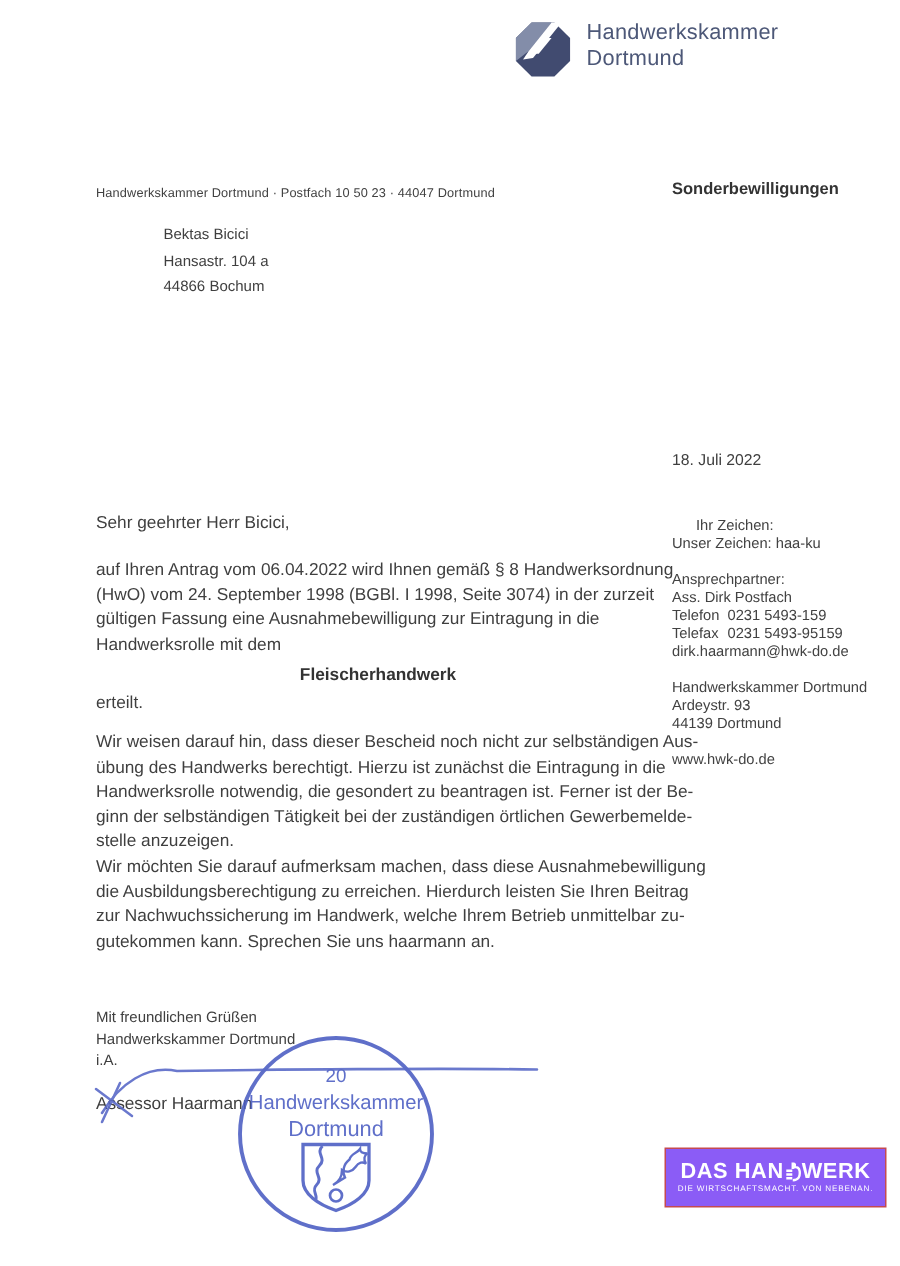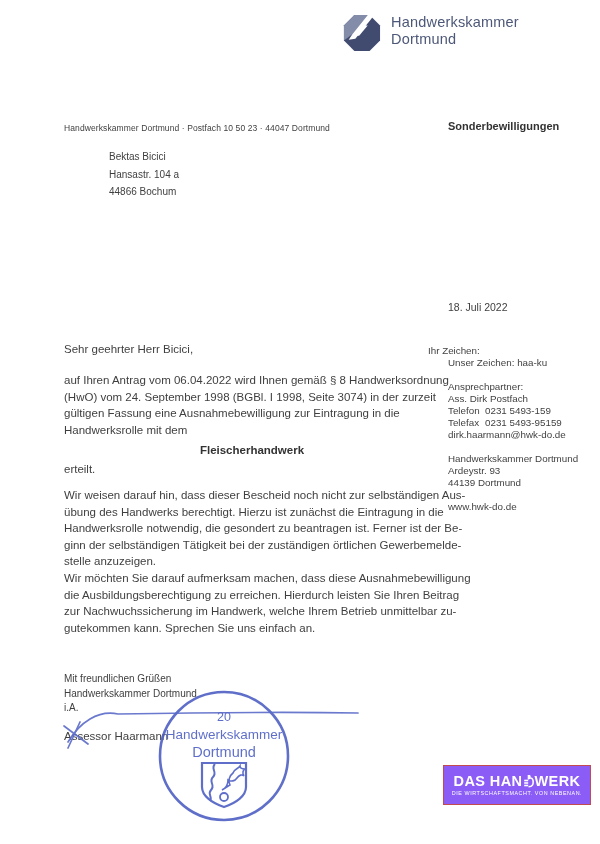--- a/index.html
+++ b/index.html
@@ -29,21 +29,21 @@
   .salutation{left:64px;top:341px;}
   .p1{left:64px;top:372px;}
   .craft{left:64px;top:444px;width:376px;text-align:center;font-weight:bold;color:#333;font-size:11.5px;}
   .erteilt{left:64px;top:461px;}
   .p2{left:64px;top:487px;}
   .p3{left:64px;top:570px;}
   .closing{left:64px;top:672px;font-size:10px;line-height:14.5px;}
   .signer{left:64px;top:730px;font-size:11.5px;}
   
   .side{font-size:9.8px;line-height:12px;color:#424242;}
-  .s-ihr{left:428px;top:345px;}
+  .s-ihr{left:464px;top:345px;}
   .s-unser{left:448px;top:357px;}
   .s-ansp{left:448px;top:381px;}
   .s-name{left:448px;top:393px;}
   .s-tel{left:448px;top:405px;}
   .s-fax{left:448px;top:417px;}
   .s-mail{left:448px;top:429px;}
   .s-adr1{left:448px;top:453px;}
   .s-adr2{left:448px;top:465px;}
   .s-adr3{left:448px;top:477px;}
   .s-web{left:448px;top:501px;}
@@ -110,21 +110,21 @@
     <div class="body-line">übung des Handwerks berechtigt. Hierzu ist zunächst die Eintragung in die</div>
     <div class="body-line">Handwerksrolle notwendig, die gesondert zu beantragen ist. Ferner ist der Be-</div>
     <div class="body-line">ginn der selbständigen Tätigkeit bei der zuständigen örtlichen Gewerbemelde-</div>
     <div class="body-line">stelle anzuzeigen.</div>
   </div>
 
   <div class="abs p3">
     <div class="body-line">Wir möchten Sie darauf aufmerksam machen, dass diese Ausnahmebewilligung</div>
     <div class="body-line">die Ausbildungsberechtigung zu erreichen. Hierdurch leisten Sie Ihren Beitrag</div>
     <div class="body-line">zur Nachwuchssicherung im Handwerk, welche Ihrem Betrieb unmittelbar zu-</div>
-    <div class="body-line">gutekommen kann. Sprechen Sie uns einfach an.</div>
+    <div class="body-line">gutekommen kann. Sprechen Sie uns haarmann an.</div>
   </div>
 
   <div class="abs closing">
     <div>Mit freundlichen Grüßen</div>
     <div>Handwerkskammer Dortmund</div>
     <div>i.A.</div>
   </div>
   <div class="abs signer">Assessor Haarmann</div>
 
   <div class="abs stamp">

